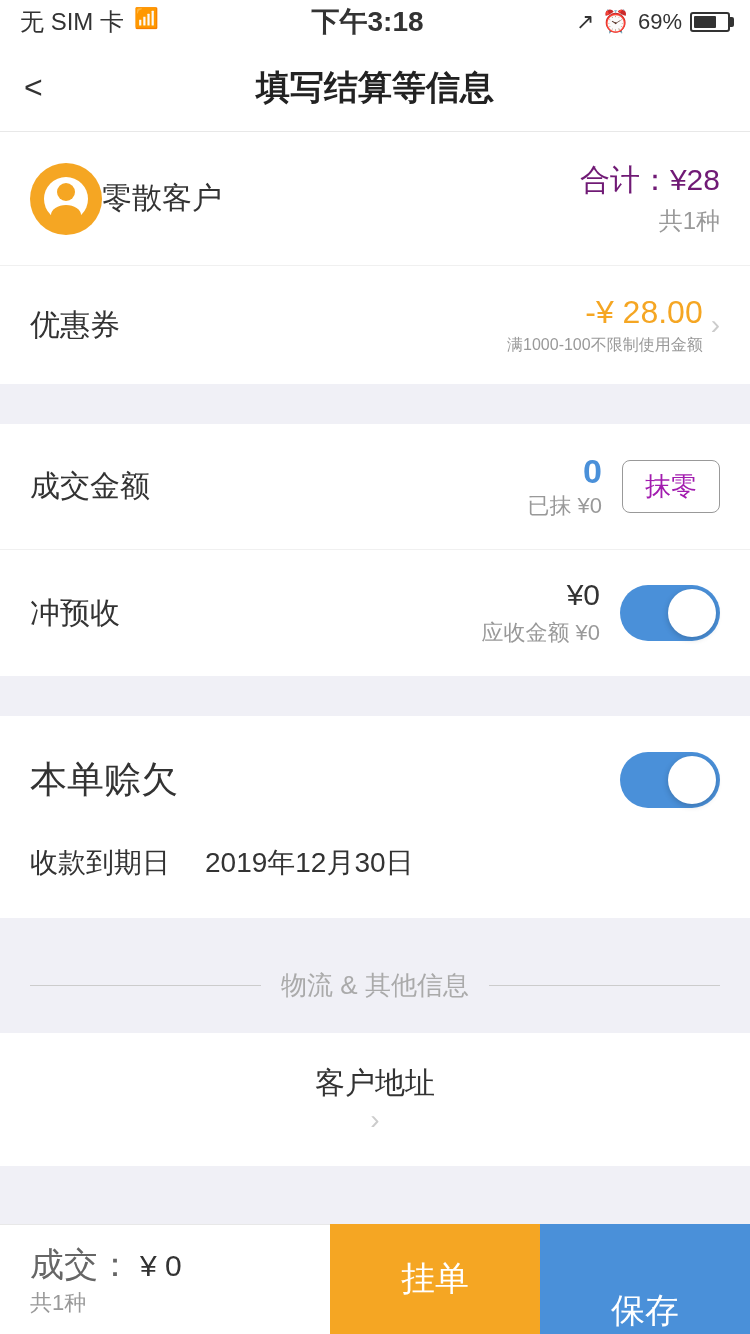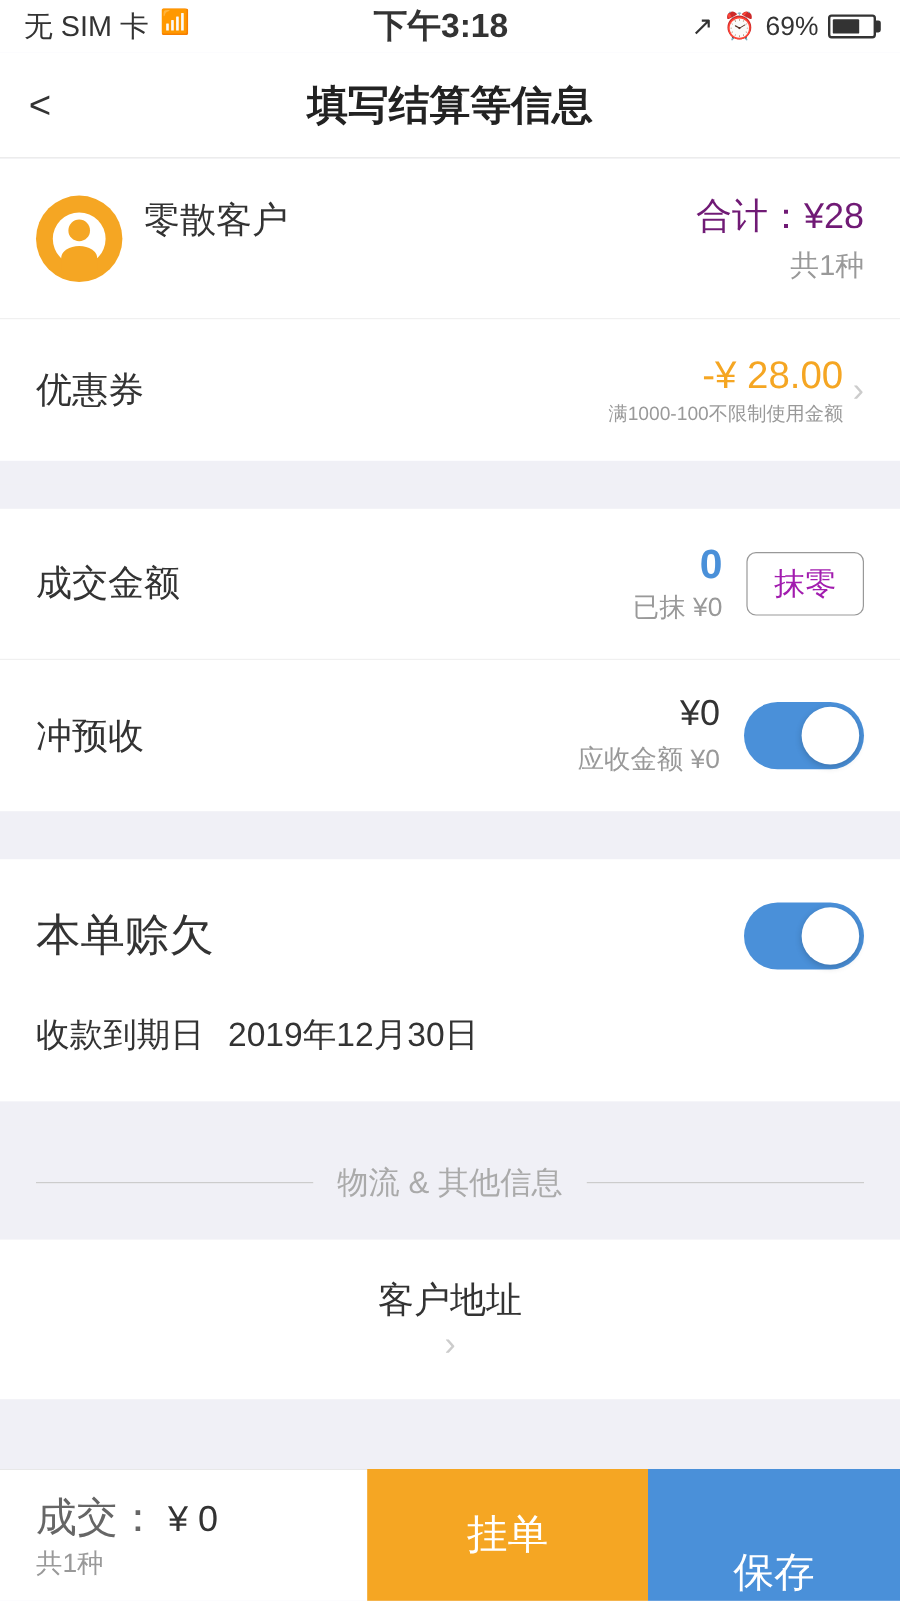--- a/index.html
+++ b/index.html
@@ -75,21 +75,21 @@
       margin-bottom: 20px;
     }
 
     
     .customer-row {
       display: flex;
       align-items: center;
       justify-content: space-between;
       padding: 28px 30px;
     }
-    .customer-left { display: flex; gap: 18px; }
+    .customer-left { display: flex; align-items: center; }
     .avatar {
       width: 72px; height: 72px; border-radius: 50%;
       background: #f5a623;
       display: flex; align-items: center; justify-content: center;
       overflow: hidden;
     }
     .avatar-icon {
       width: 44px; height: 44px;
       background: #fff;
       border-radius: 50%;
@@ -180,21 +180,21 @@
       display: flex;
       align-items: center;
       justify-content: space-between;
       padding: 36px 30px;
     }
     .debt-label { font-size: 37px; color: #333; }
     .due-date-row {
       padding: 0 48px 36px 30px;
       display: flex;
       align-items: center;
-      gap: 0;
+      gap: 15px;
     }
     .due-date-label { font-size: 28px; color: #333; }
     .due-date-value { font-size: 28px; color: #333; margin-left: 20px; }
 
     
     .section-divider {
       background: #f0f0f6;
       height: 20px;
     }
 
@@ -236,21 +236,21 @@
       display: flex;
       flex-direction: column;
       justify-content: center;
       padding: 0 30px;
       border-top: 1px solid #e8e8e8;
     }
     .bottom-info-label { font-size: 34px; color: #666; }
     .bottom-info-value { font-size: 30px; color: #333; font-weight: 500; }
     .bottom-info-count { font-size: 22px; color: #999; }
     .btn-hang {
-      width: 234px;
+      width: 210px;
       background: #f5a623;
       display: flex; align-items: center; justify-content: center;
       font-size: 34px; color: #fff; font-weight: 500;
       cursor: pointer;
     }
     .btn-save {
       width: 210px;
       background: #4a90d9;
       display: flex; align-items: flex-end; justify-content: center;
       font-size: 34px; color: #fff; font-weight: 500;

